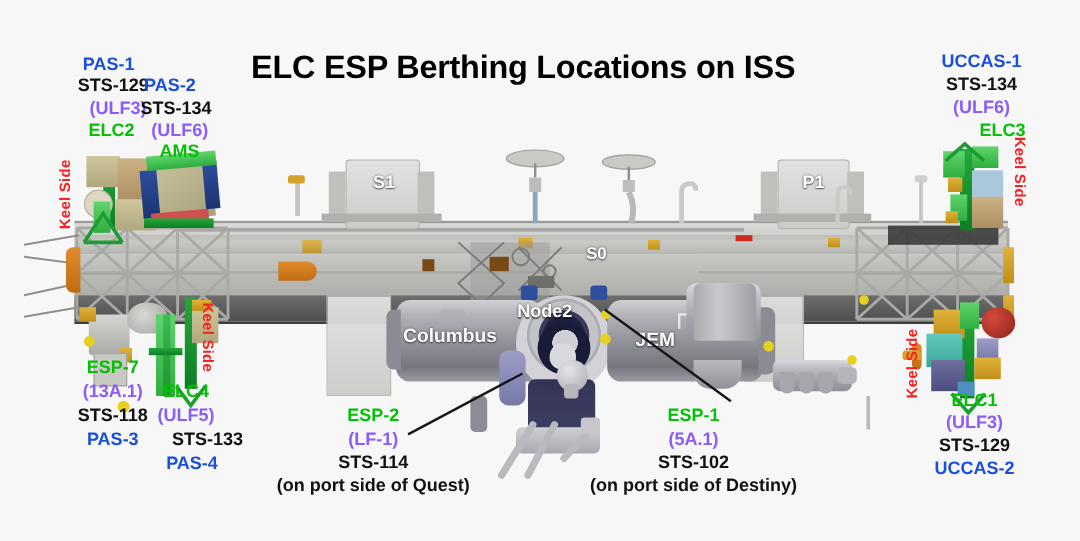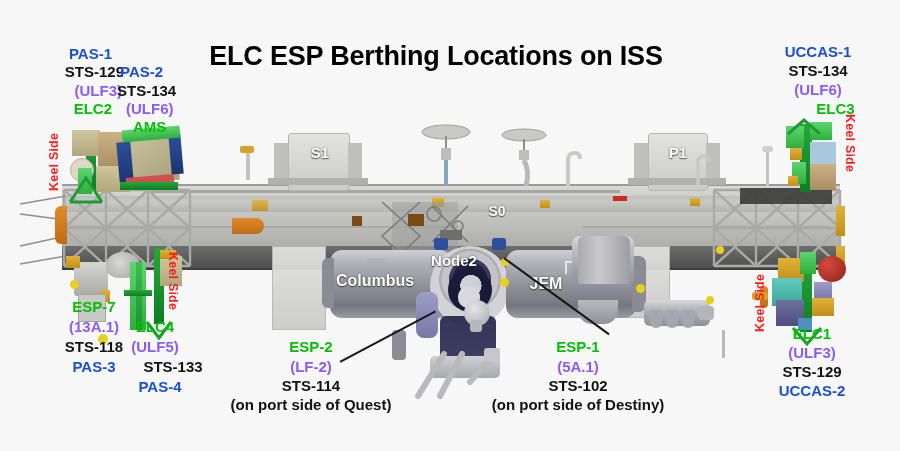--- a/index.html
+++ b/index.html
@@ -377,21 +377,21 @@
 
   <div>
     <div class="ann green c" style="left:812px;top:324px;">ELC1</div>
     <div class="ann red c" style="left:812px;top:343px;">(ULF3)</div>
     <div class="ann black c" style="left:812px;top:362px;">STS-129</div>
     <div class="ann blue c" style="left:812px;top:381px;">UCCAS-2</div>
   </div>
 
   <div>
     <div class="ann green c" style="left:311px;top:337px;">ESP-2</div>
-    <div class="ann red c" style="left:311px;top:357px;">(LF-2)</div>
+    <div class="ann red c" style="left:311px;top:357px;">(LF-1)</div>
     <div class="ann black c" style="left:311px;top:376px;">STS-114</div>
     <div class="ann black c" style="left:311px;top:395px;">(on port side of Quest)</div>
   </div>
 
   <div>
     <div class="ann green c" style="left:578px;top:337px;">ESP-1</div>
     <div class="ann red c" style="left:578px;top:357px;">(5A.1)</div>
     <div class="ann black c" style="left:578px;top:376px;">STS-102</div>
     <div class="ann black c" style="left:578px;top:395px;">(on port side of Destiny)</div>
   </div>

